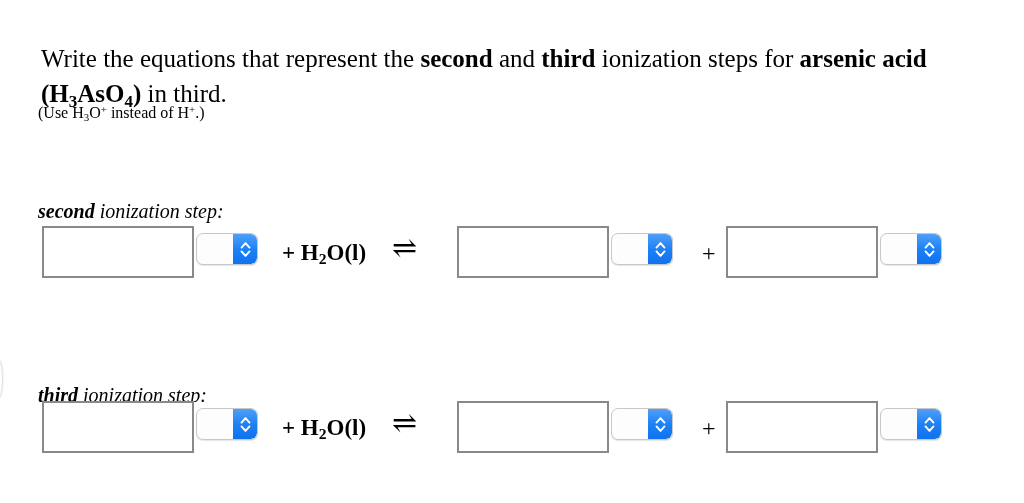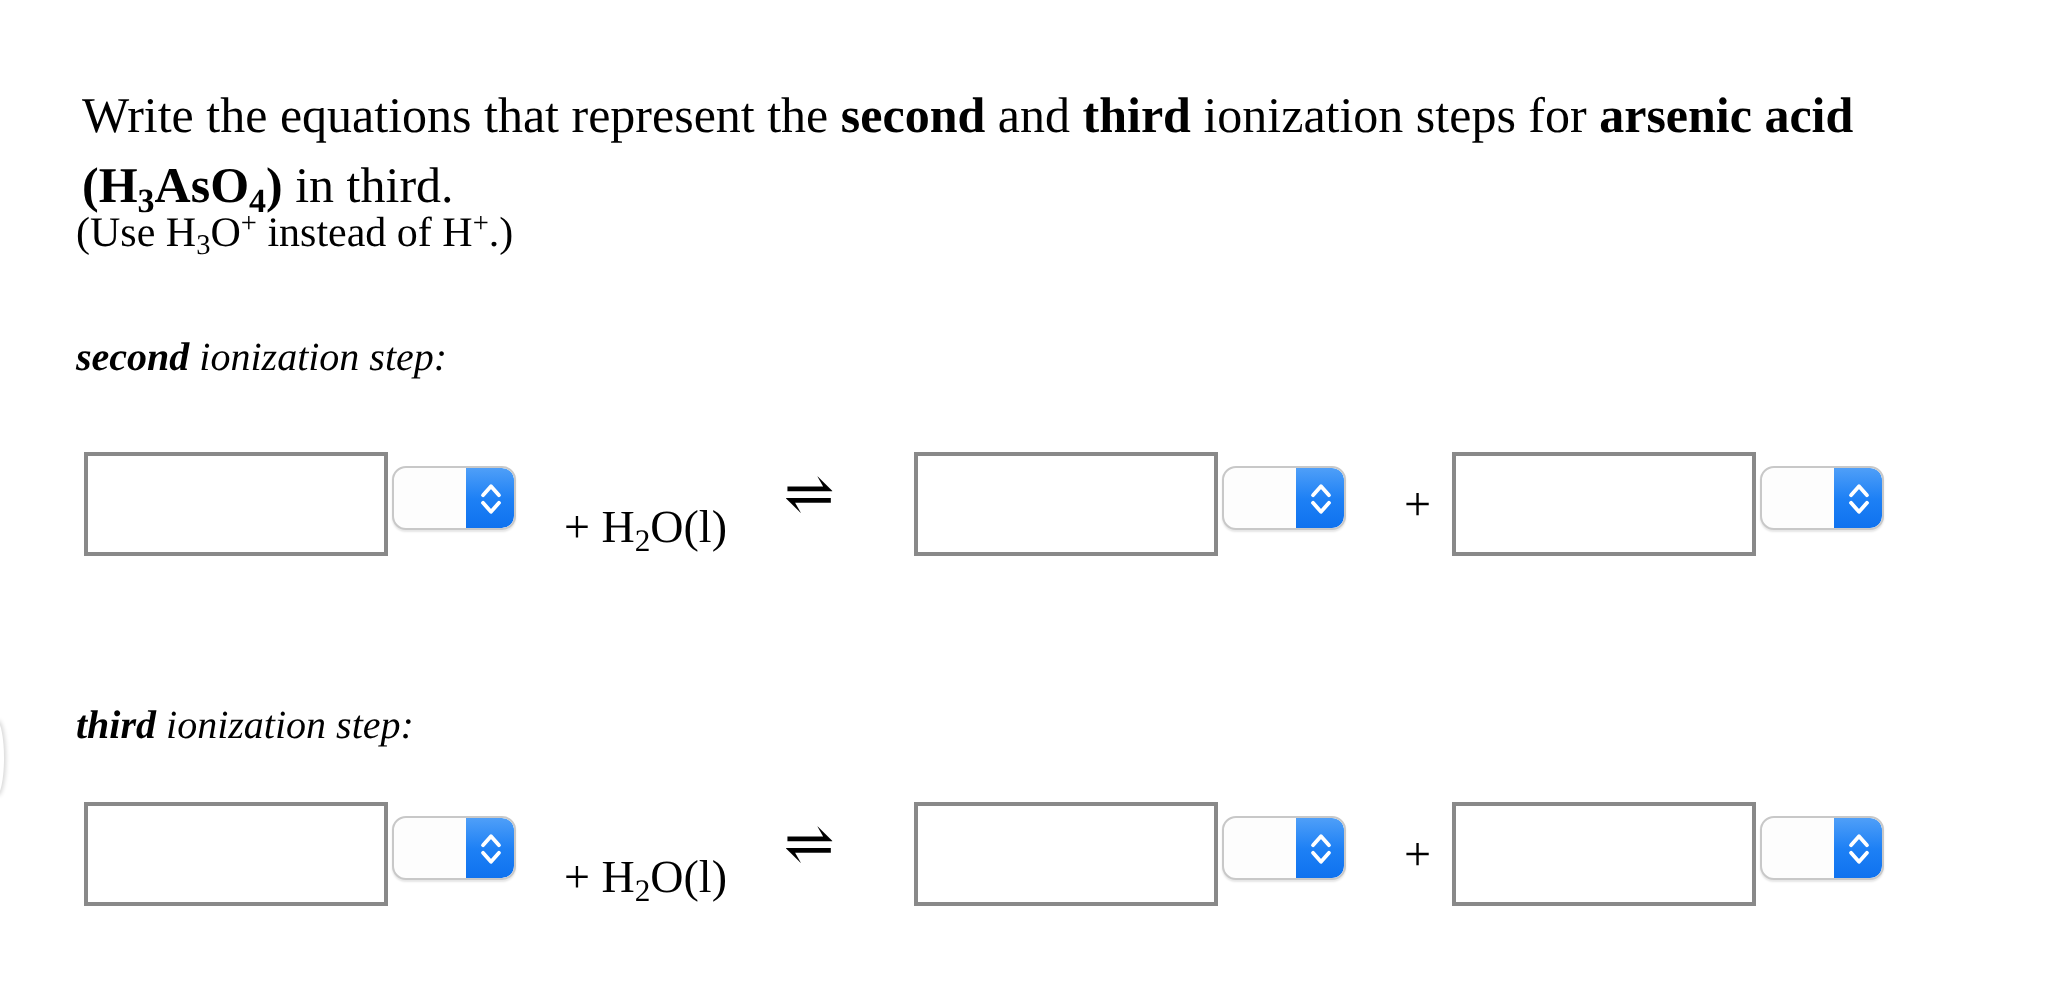--- a/index.html
+++ b/index.html
@@ -37,33 +37,34 @@
     width: 950px;
     font-size: 25px;
     line-height: 1.38;
     margin-top: 28px;
   }
   .prompt b { font-weight: bold; }
   .usenote {
     position: absolute;
     left: 38px;
     top: 103px;
-    font-size: 21px;
+    font-size: 16px;
     line-height: 1.3;
   }
 
   sub { font-size: 0.68em; vertical-align: -0.28em; line-height: 0; }
   sup { font-size: 0.68em; vertical-align: 0.48em; line-height: 0; }
 
   
   .step-label {
     position: absolute;
     left: 38px;
     font-style: italic;
     font-size: 20px;
+    margin-top: 32px;
   }
   .step-label .kw { font-weight: bold; font-style: italic; }
   .label-second { top: 168px; }
   .label-third  { top: 352px; }
 
   
   .eq-row { position: absolute; left: 0; height: 70px; }
   .row-second { top: 222px; }
   .row-third  { top: 397px; }
 
@@ -105,21 +106,21 @@
   }
   .chev { display: block; }
 
   
   .op {
     position: absolute;
     font-size: 23px;
     line-height: 1;
     white-space: nowrap;
   }
-  .plus-water { top: 30px; }
+  .plus-water { top: 19px; font-weight: bold; }
   .plus-mid   { top: 19px; font-size: 24px; }
   .equil {
     position: absolute;
     top: 11px;
     font-size: 30px;
     line-height: 1;
   }
 </style>
 </head>
 <body>

